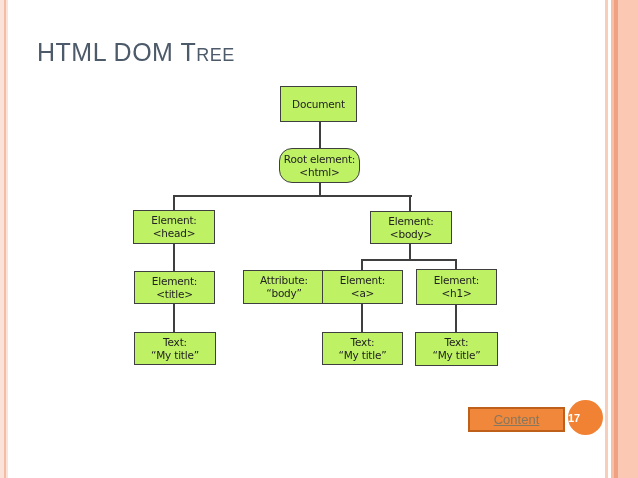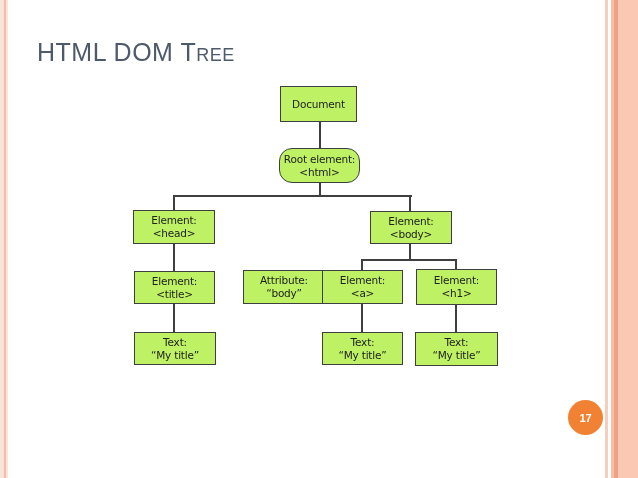--- a/index.html
+++ b/index.html
@@ -54,21 +54,21 @@
     display:flex;align-items:center;justify-content:center;
     cursor:pointer;
   }
   .content-button span{
     font-size:13px;color:#86775f;text-decoration:underline;
   }
   .page-badge{
     position:absolute;left:568px;top:400px;
     width:35px;height:35px;border-radius:50%;
     background:#f28233;
-    display:flex;align-items:center;justify-content:center;
+    display:flex;align-items:center;justify-content:flex-start;
     font-size:11px;font-weight:bold;color:#ffffff;
   }
 </style>
 </head>
 <body>
 
 <div class="slide">
 
   <div class="stripe l1"></div>
   <div class="stripe l2"></div>
@@ -146,18 +146,21 @@
       <span>“My title”</span>
     </div>
 
     <div class="node" style="left:415px;top:332px;width:83px;height:34px;">
       <span>Text:</span>
       <span>“My title”</span>
     </div>
 
   </div>
 
+  <div class="content-button">
+    <span>Content</span>
+  </div>
 
   <div class="page-badge">
     <span>17</span>
   </div>
 
 </div>
 
 </body></html>

